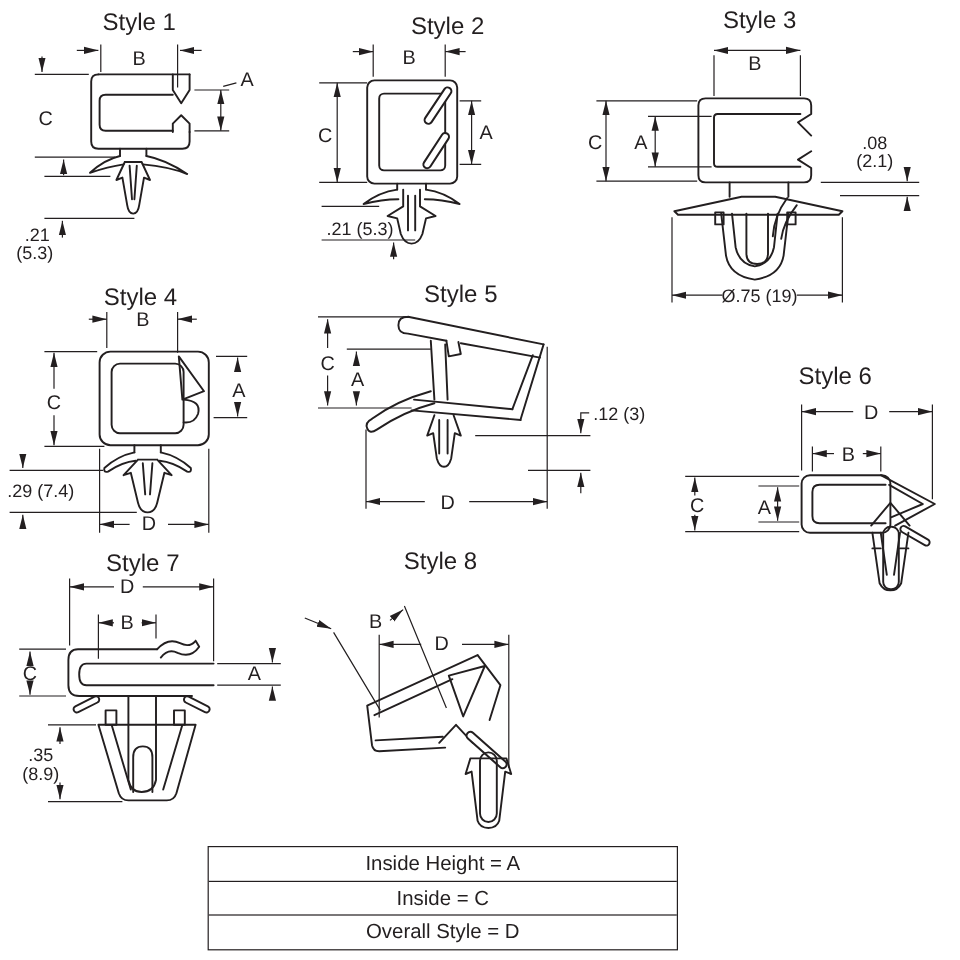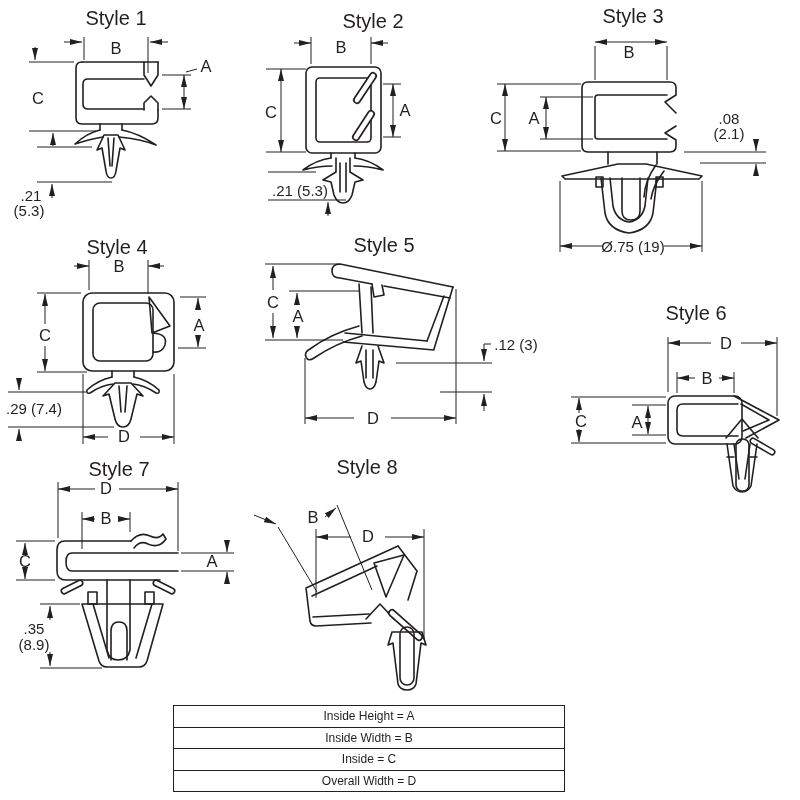--- a/index.html
+++ b/index.html
@@ -10,21 +10,21 @@
   .d{fill:none;stroke:#231f20;stroke-width:1;}
   .cap{fill:none;stroke:#231f20;stroke-width:8;stroke-linecap:round;stroke-linejoin:round;}
   .capw{fill:none;stroke:#ffffff;stroke-width:4.6;stroke-linecap:round;stroke-linejoin:round;}
   .t{fill:#231f20;font-size:16.5px;text-anchor:middle;font-family:"Liberation Sans",sans-serif;}
   .tt{fill:#231f20;font-size:20px;text-anchor:middle;font-family:"Liberation Sans",sans-serif;}
   .tc{fill:#231f20;font-size:15px;text-anchor:middle;font-family:"Liberation Sans",sans-serif;}
   .legend-table{position:absolute;left:173px;top:705px;width:392px;height:87px;
         box-sizing:border-box;border:1.6px solid #231f20;display:flex;flex-direction:column;
         background:#fff;}
   .legend-row{flex:1;display:flex;align-items:center;justify-content:center;
-        font-size:12px;color:#231f20;border-top:1.5px solid #231f20;}
+        font-size:17px;color:#231f20;border-top:1.5px solid #231f20;}
   .legend-row:first-child{border-top:none;}
 </style>
 </head>
 <body>
 
 <div class="page">
 
 <svg width="800" height="800" viewBox="0 0 800 800">
   <defs>
     <marker id="ah" markerWidth="12" markerHeight="8" refX="12" refY="4" markerUnits="userSpaceOnUse" orient="auto-start-reverse">
@@ -285,18 +285,17 @@
       <path class="d" d="M316,529 V598 M424,529 V640"></path>
       <path class="d" marker-start="url(#ah)" d="M316,537 H351"></path>
       <path class="d" marker-end="url(#ah)" d="M385,537 H424"></path>
       <text class="t" x="368" y="542">D</text>
     </g>
   </g>
 </svg>
 
   <div class="legend-table">
     <div class="legend-row">Inside Height = A</div>
-    <div class="legend-row">Inside Width = B</div>
     <div class="legend-row">Inside = C</div>
-    <div class="legend-row">Overall Width = D</div>
+    <div class="legend-row">Overall Style = D</div>
   </div>
 
 </div>
 
 </body></html>

